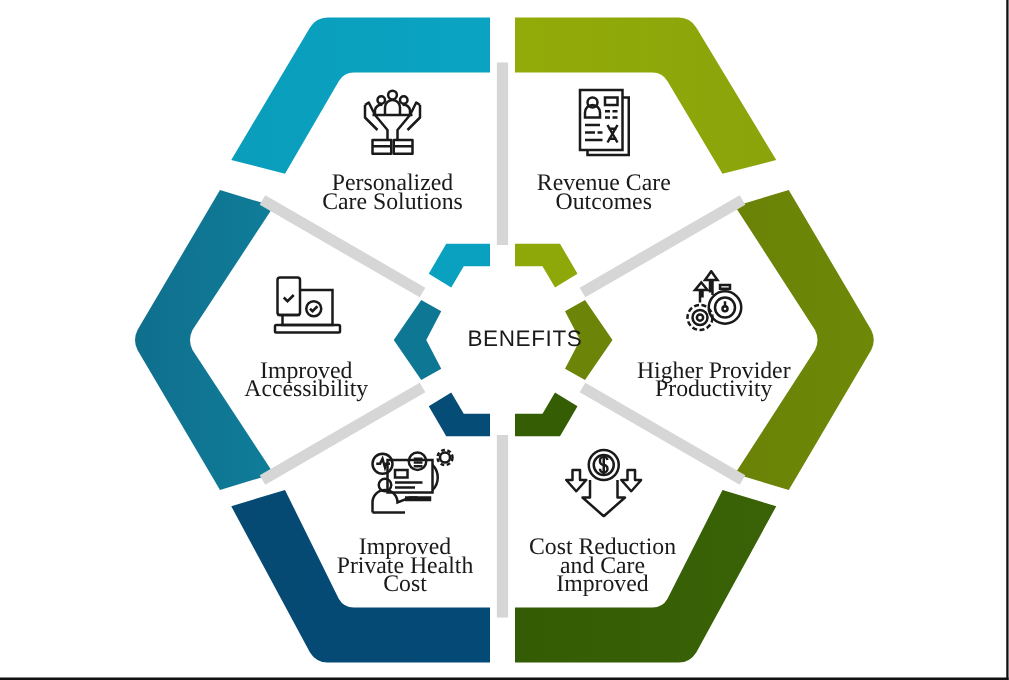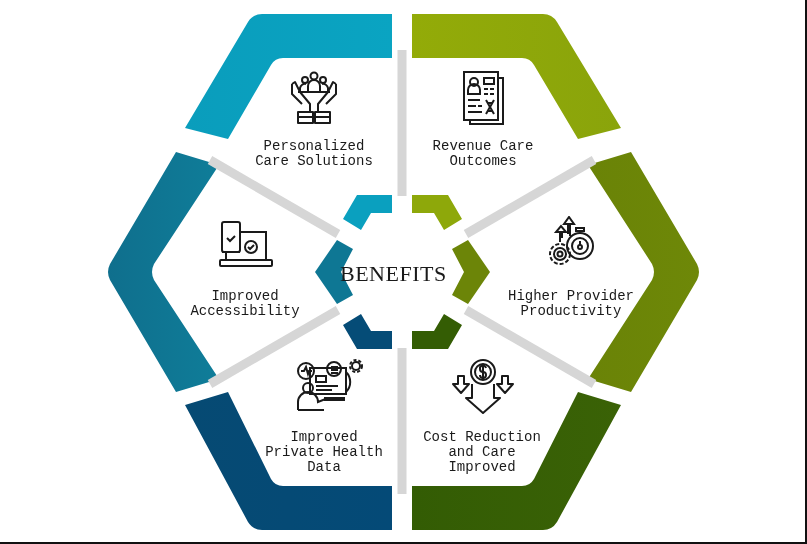--- a/index.html
+++ b/index.html
@@ -1,21 +1,21 @@
 <!DOCTYPE html>
 <html><head>
 <meta charset="utf-8">
 <style>
   html, body { margin:0; padding:0; background:#ffffff; }
   body { width:807px; height:544px; position:relative; overflow:hidden; font-family:"Liberation Sans", sans-serif; }
   .frame { position:absolute; left:0; top:0; width:805px; height:542px; border-right:2px solid #111; border-bottom:2px solid #111; box-sizing:content-box; }
   svg.diagram { position:absolute; left:0; top:0; }
-  .label { position:absolute; text-align:center; color:#1a1a1a; font-size:14px; line-height:15px; font-family:Liberation Mono, monospace; letter-spacing:0; }
+  .label { position:absolute; text-align:center; color:#1a1a1a; font-size:19px; line-height:15px; font-family:Liberation Serif, serif; letter-spacing:0; }
   .label span { display:block; }
-  .center-title { position:absolute; left:340px; top:261px; width:126px; text-align:left; font-size:22px; font-family:Liberation Serif, serif; color:#1a1a1a; letter-spacing:0.5px; }
+  .center-title { position:absolute; left:340px; top:261px; width:126px; text-align:right; font-size:18px; font-family:Liberation Sans, sans-serif; color:#1a1a1a; letter-spacing:0.5px; }
   .icon { position:absolute; }
 </style>
 </head>
 <body>
 
 <div class="frame"></div>
 
 <svg class="diagram" width="807" height="544" viewBox="0 0 807 544">
   <defs>
     <linearGradient id="gTealL" x1="0" y1="0" x2="1" y2="0">
@@ -178,19 +178,19 @@
   <span>Improved</span>
   <span>Accessibility</span>
 </div>
 <div class="label" style="left:500px;top:289px;width:142px">
   <span>Higher Provider</span>
   <span>Productivity</span>
 </div>
 <div class="label" style="left:254px;top:430px;width:140px">
   <span>Improved</span>
   <span>Private Health</span>
-  <span>Data</span>
+  <span>Cost</span>
 </div>
 <div class="label" style="left:412px;top:430px;width:140px">
   <span>Cost Reduction</span>
   <span>and Care</span>
   <span>Improved</span>
 </div>
 
 </body></html>

